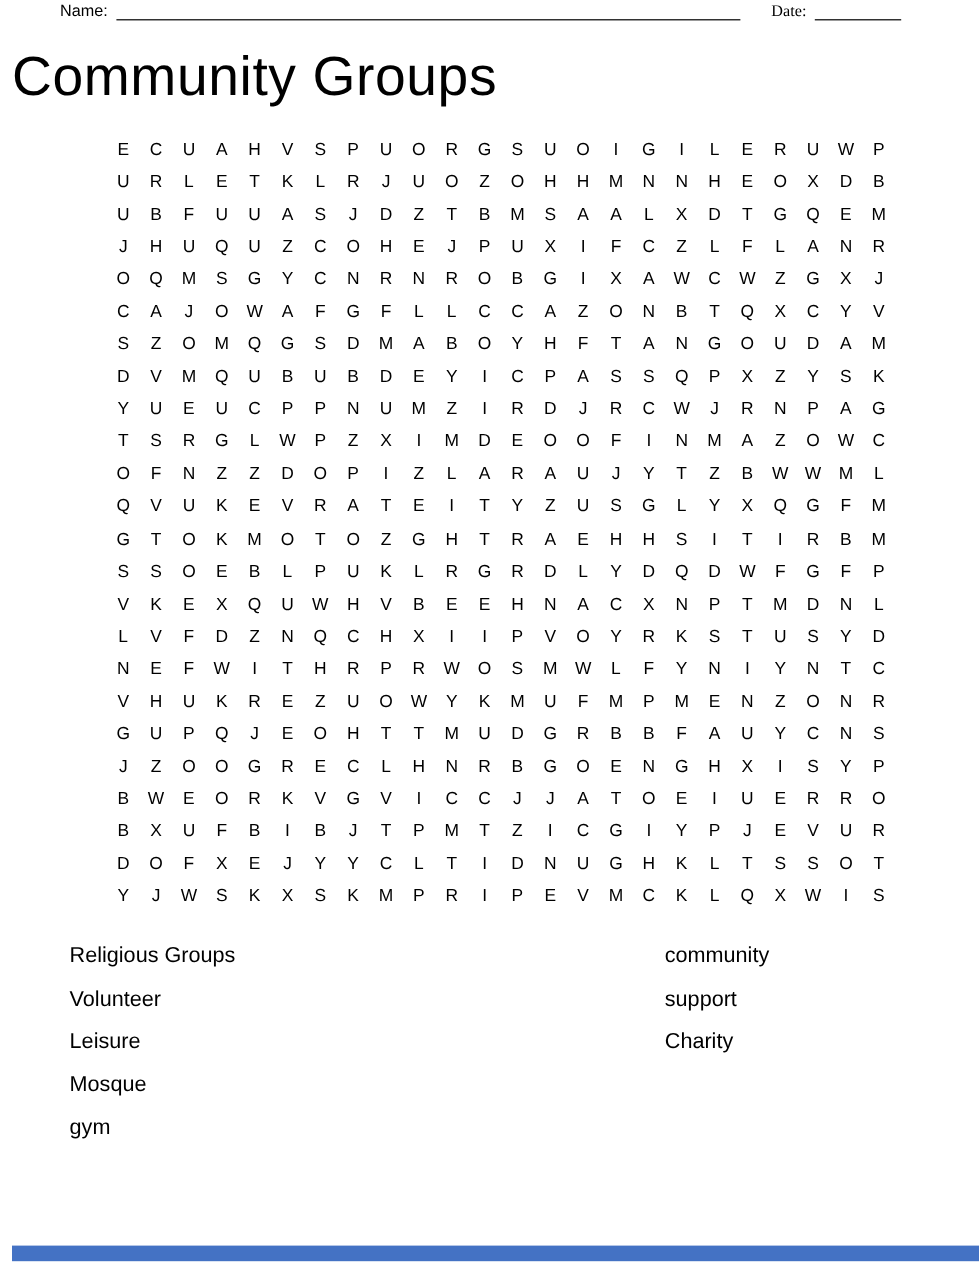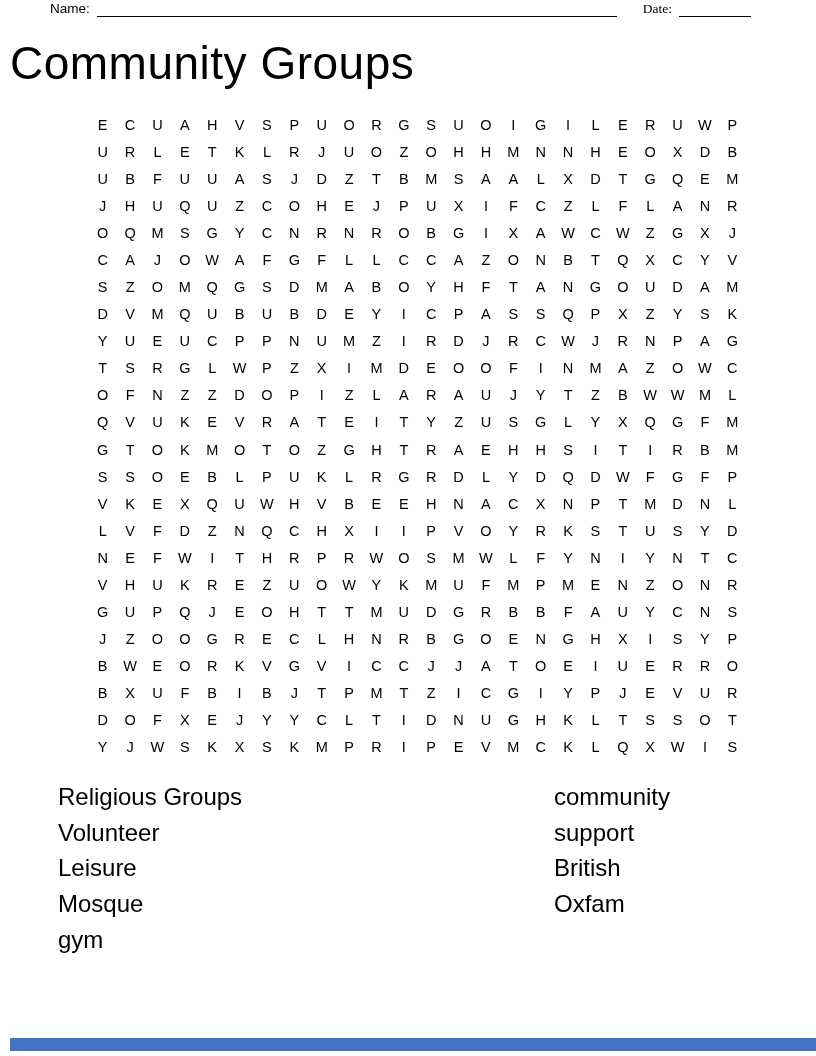--- a/index.html
+++ b/index.html
@@ -71,21 +71,21 @@
     display: flex;
     align-items: center;
     justify-content: center;
     font-size: 14.5px;
     font-weight: 400;
   }
   
   .word-col {
     position: absolute;
     top: 779px;
-    font-size: 24px;
+    font-size: 18px;
     line-height: 35.7px;
     white-space: nowrap;
   }
   .word-col-1 { left: 48px; }
   .word-col-2 { left: 288px; }
   .word-col-3 { left: 544px; }
   
   .footer-bar {
     position: absolute;
     left: 0;
@@ -690,19 +690,18 @@
   <div class="word-col word-col-1">
       <div>Religious Groups</div>
       <div>Volunteer</div>
       <div>Leisure</div>
       <div>Mosque</div>
       <div>gym</div>
     </div>
   <div class="word-col word-col-3">
       <div>community</div>
       <div>support</div>
-      <div>British</div>
-      <div>Oxfam</div>
+      <div>Charity</div>
     </div>
 
   <div class="footer-bar" style="background: rgb(68, 114, 196);"></div>
 
 </div>
 
 </body></html>

